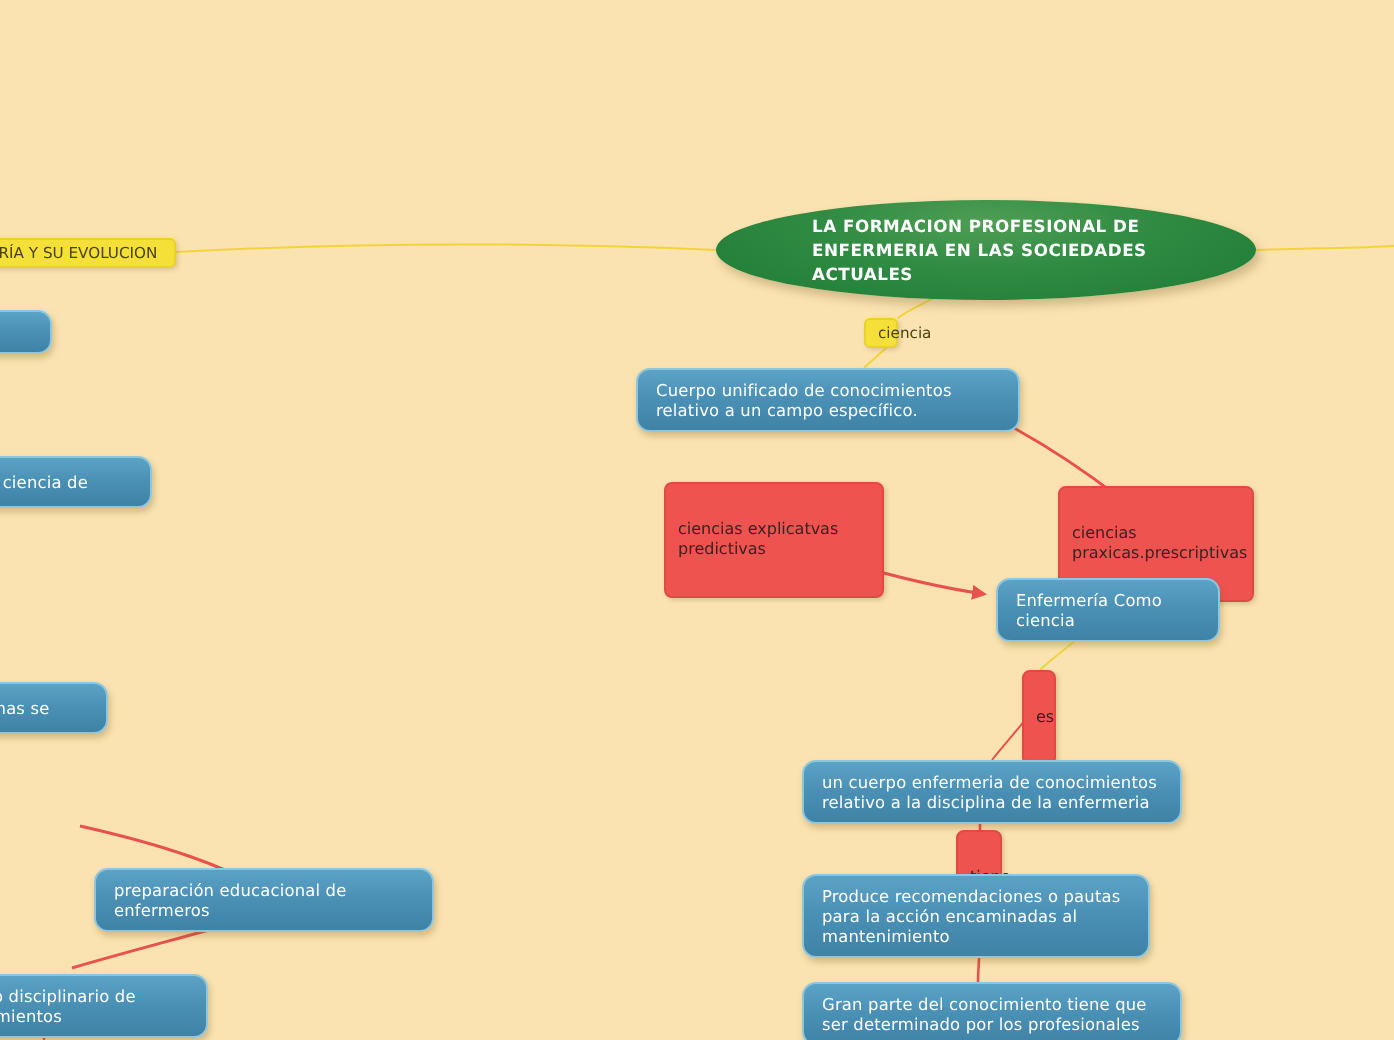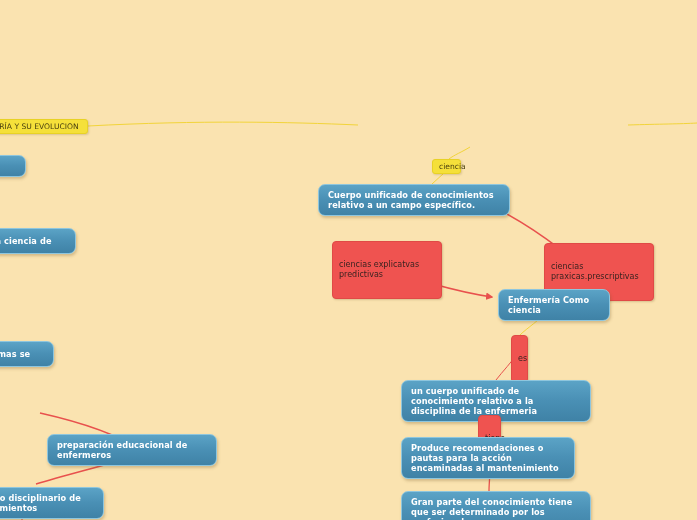--- a/index.html
+++ b/index.html
@@ -34,21 +34,21 @@
     display: block;
     width: 100%;
     line-height: 1.22;
   }
 
   
   .n-blue {
     background: linear-gradient(180deg,#5ba3c6 0%,#4a90b5 48%,#3f82a6 100%);
     border: 1px solid #8ec6de;
     color: #ffffff;
-    font-weight: bold;
+    font-weight: normal;
     font-size: 8.2px;
     letter-spacing: .1px;
     padding: 5px 9px;
   }
 
   
   .n-red {
     background: #ef5350;
     border: 1px solid #e04a46;
     color: #3a2320;
@@ -112,60 +112,63 @@
     <path d="M 519 351 C 512 362, 502 372, 496 380" fill="none" stroke="#e8514d" stroke-width="1"></path>
     <path d="M 490 410 L 490 415" fill="none" stroke="#e8514d" stroke-width="1.3"></path>
     <path d="M 490 430 L 490 437" fill="none" stroke="#e8514d" stroke-width="1.3"></path>
     <path d="M 490 467 C 490 476, 489 484, 489 491" fill="none" stroke="#e8514d" stroke-width="1.3"></path>
 
     <path d="M 40 413 C 80 422, 115 433, 141 450" fill="none" stroke="#e8514d" stroke-width="1.5" marker-end="url(#arrowRed)"></path>
     <path d="M 36 484 C 70 474, 110 464, 139 455" fill="none" stroke="#e8514d" stroke-width="1.5" marker-end="url(#arrowRed)"></path>
     <path d="M 22 517 L 22 520" fill="none" stroke="#e8514d" stroke-width="1.2"></path>
   </svg>
 
+  <div class="n-root" id="node-root" style="left: 358px; top: 100px; width: 270px; height: 50px;">
+    <span class="txt">LA FORMACION PROFESIONAL DE ENFERMERIA EN LAS SOCIEDADES ACTUALES</span>
+  </div>
 
   <div id="node-layer">
       <div class="node n-yellow" style="left: -44px; top: 119px; width: 132px; min-height: 14px; border-top-left-radius: 0px; border-bottom-left-radius: 0px; justify-content: flex-end;">
         <span class="txt">ENFERMERÍA Y SU EVOLUCION</span>
       </div>
       <div class="node n-blue" style="left: -34px; top: 155px; width: 60px; min-height: 22px; border-top-left-radius: 0px; border-bottom-left-radius: 0px; justify-content: flex-end;">
         <span class="txt">195</span>
       </div>
       <div class="node n-blue" style="left: -32px; top: 228px; width: 108px; min-height: 26px; border-top-left-radius: 0px; border-bottom-left-radius: 0px; justify-content: flex-end;">
         <span class="txt">de la ciencia de</span>
       </div>
       <div class="node n-blue" style="left: -34px; top: 341px; width: 88px; min-height: 26px; border-top-left-radius: 0px; border-bottom-left-radius: 0px; justify-content: flex-end;">
         <span class="txt">ogramas se</span>
       </div>
       <div class="node n-blue" style="left: 31px; top: 434px; width: 170px; min-height: 22px; margin-left: 16px;">
         <span class="txt">preparación educacional de enfermeros</span>
       </div>
       <div class="node n-blue" style="left: -30px; top: 487px; width: 134px; min-height: 30px; border-top-left-radius: 0px; border-bottom-left-radius: 0px; justify-content: flex-end;">
         <span class="txt">rrollo disciplinario de nocimientos</span>
       </div>
-      <div class="node n-yellow" style="left: 432px; top: 159px; width: 29px; min-height: 14px;">
+      <div class="node n-yellow" style="left: 432px; top: 159px; width: 17px; min-height: 14px;">
         <span class="txt">ciencia</span>
       </div>
       <div class="node n-blue" style="left: 318px; top: 184px; width: 192px; min-height: 32px;">
         <span class="txt">Cuerpo unificado de conocimientos relativo a un campo específico.</span>
       </div>
       <div class="node n-red" style="left: 332px; top: 241px; width: 110px; min-height: 16px;">
         <span class="txt">ciencias explicatvas predictivas</span>
       </div>
-      <div class="node n-red" style="left: 544px; top: 243px; width: 110px; min-height: 16px;">
+      <div class="node n-red" style="left: 529px; top: 243px; width: 98px; min-height: 16px;">
         <span class="txt">ciencias praxicas.prescriptivas</span>
       </div>
       <div class="node n-blue" style="left: 498px; top: 289px; width: 112px; min-height: 21px;">
         <span class="txt">Enfermería Como ciencia</span>
       </div>
       <div class="node n-red" style="left: 511px; top: 335px; width: 17px; min-height: 16px;">
         <span class="txt">es</span>
       </div>
       <div class="node n-blue" style="left: 401px; top: 380px; width: 190px; min-height: 30px;">
-        <span class="txt">un cuerpo unificado de conocimiento relativo a la disciplina de la enfermeria</span>
+        <span class="txt">un cuerpo enfermeria de conocimientos relativo a la disciplina de la enfermeria</span>
       </div>
       <div class="node n-red" style="left: 478px; top: 415px; width: 23px; min-height: 15px;">
         <span class="txt">tiene</span>
       </div>
       <div class="node n-blue" style="left: 401px; top: 437px; width: 174px; min-height: 30px;">
         <span class="txt">Produce recomendaciones o pautas para la acción encaminadas al mantenimiento</span>
       </div>
       <div class="node n-blue" style="left: 401px; top: 491px; width: 190px; min-height: 30px;">
         <span class="txt">Gran parte del conocimiento tiene que ser determinado por los profesionales</span>
       </div>

